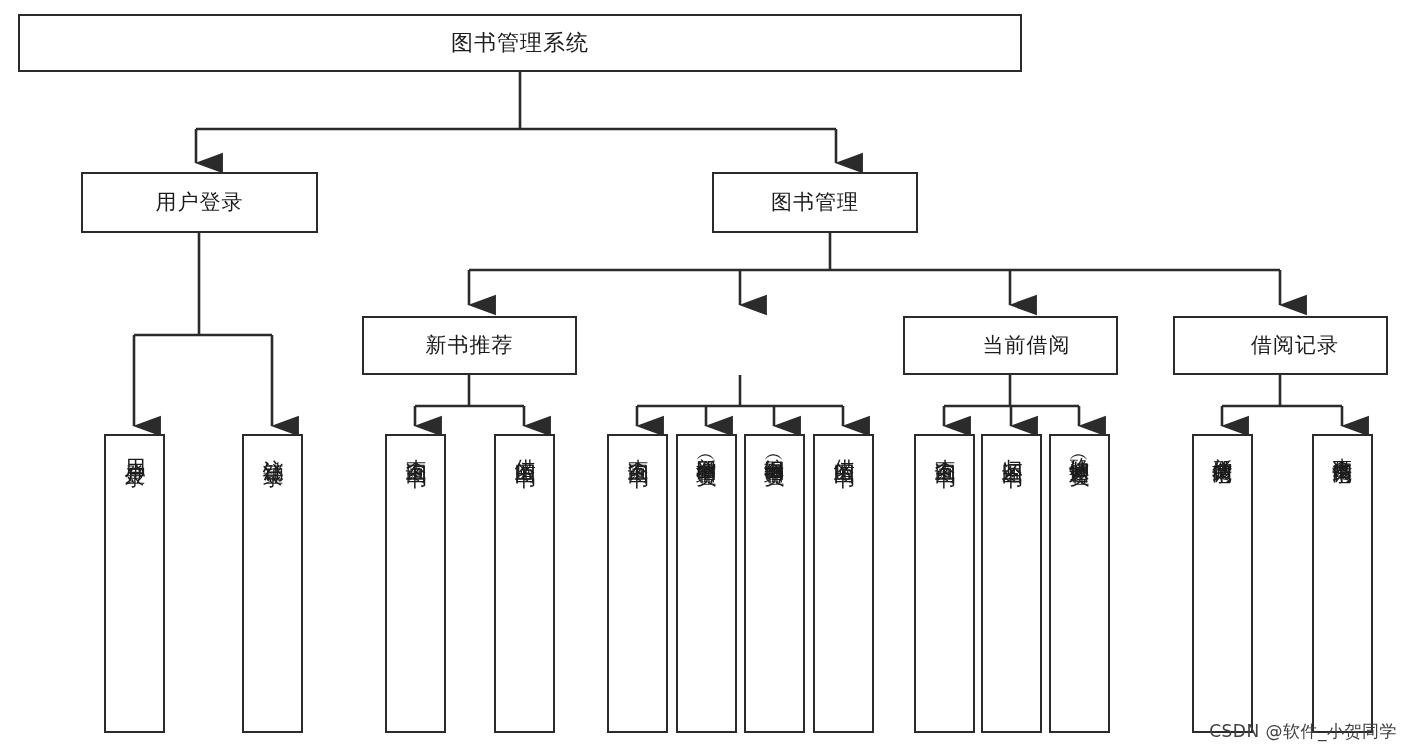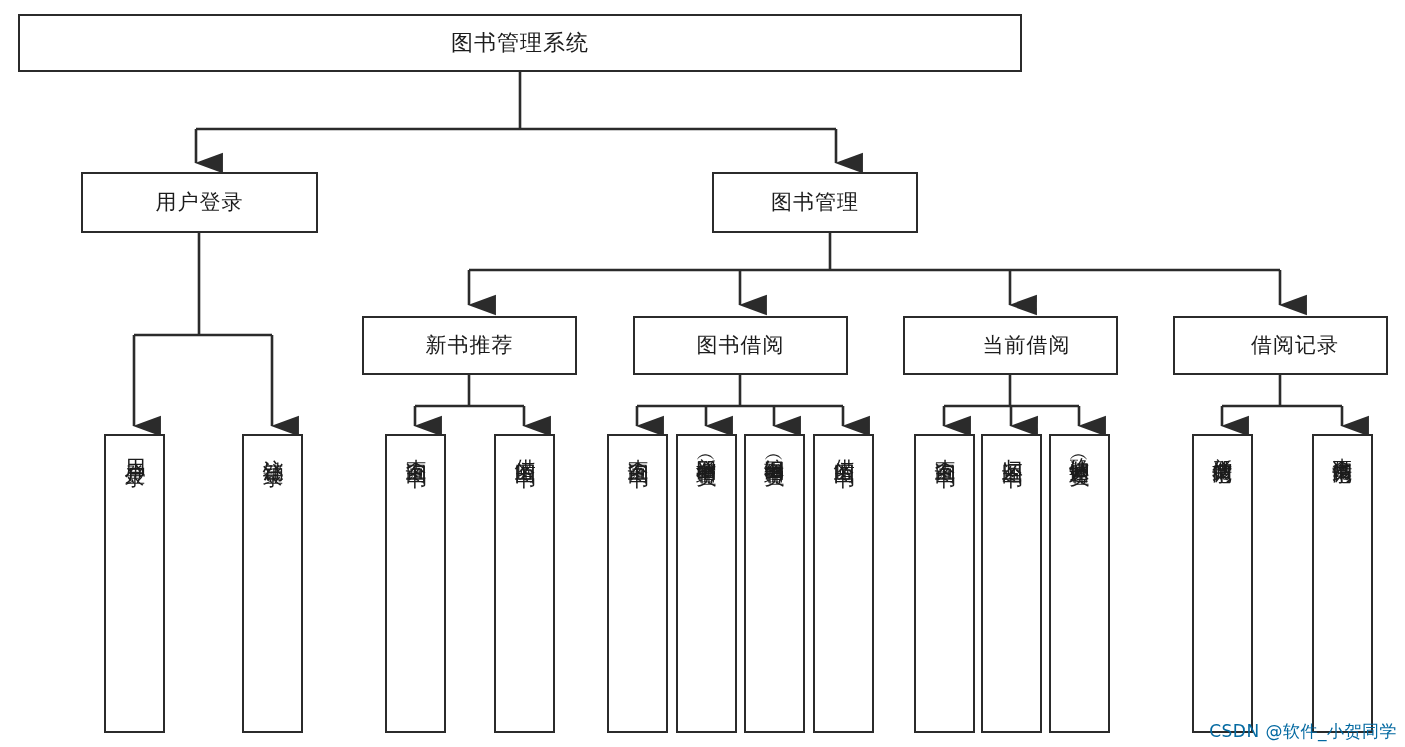--- a/index.html
+++ b/index.html
@@ -42,21 +42,21 @@
     white-space:nowrap;
     display:block;
   }
   .node.leaf.tall-text .label{font-size:20px;letter-spacing:1.5px;}
 
   .watermark{
     position:absolute;
     right:8px;
     bottom:4px;
     font-size:17px;
-    color:#0369a1;
+    color:#404040;
     letter-spacing:0.5px;
     white-space:nowrap;
     pointer-events:none;
   }
 </style>
 </head>
 <body>
 
 <div id="canvas">
 
@@ -118,23 +118,20 @@
   <div class="node" style="left:81px;top:172px;width:237px;height:61px;">
     <span class="label">用户登录</span>
   </div>
   <div class="node" style="left:712px;top:172px;width:206px;height:61px;">
     <span class="label">图书管理</span>
   </div>
 
   <div class="node" style="left:362px;top:316px;width:215px;height:59px;">
     <span class="label">新书推荐</span>
   </div>
-  <div class="node" style="left:633px;top:316px;width:215px;height:59px;">
-    <span class="label">图书借阅</span>
-  </div>
   <div class="node" style="left:903px;top:316px;width:215px;height:59px;padding-left:32px;">
     <span class="label">当前借阅</span>
   </div>
   <div class="node" style="left:1173px;top:316px;width:215px;height:59px;padding-left:29px;">
     <span class="label">借阅记录</span>
   </div>
 
   <div class="node leaf" style="left:104px;top:434px;width:61px;height:299px;">
     <span class="label">用户登录</span>
   </div>

